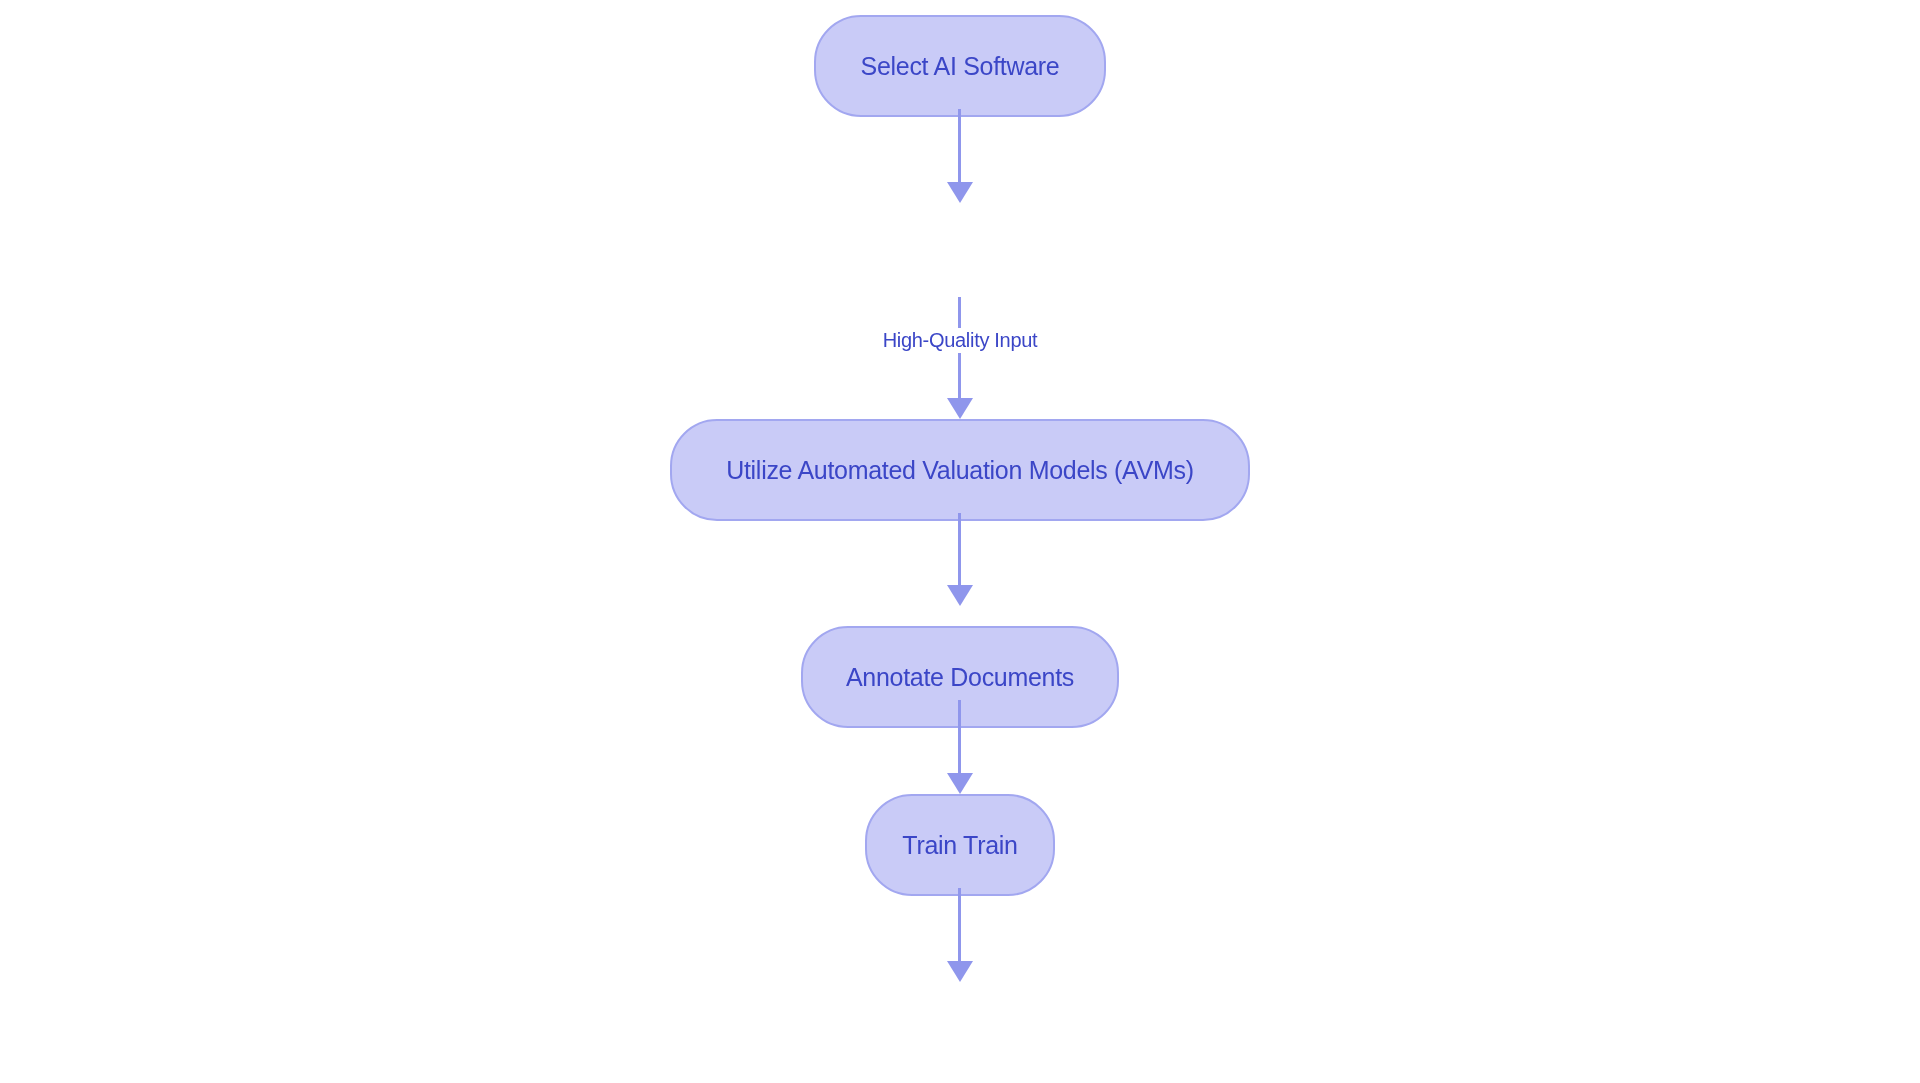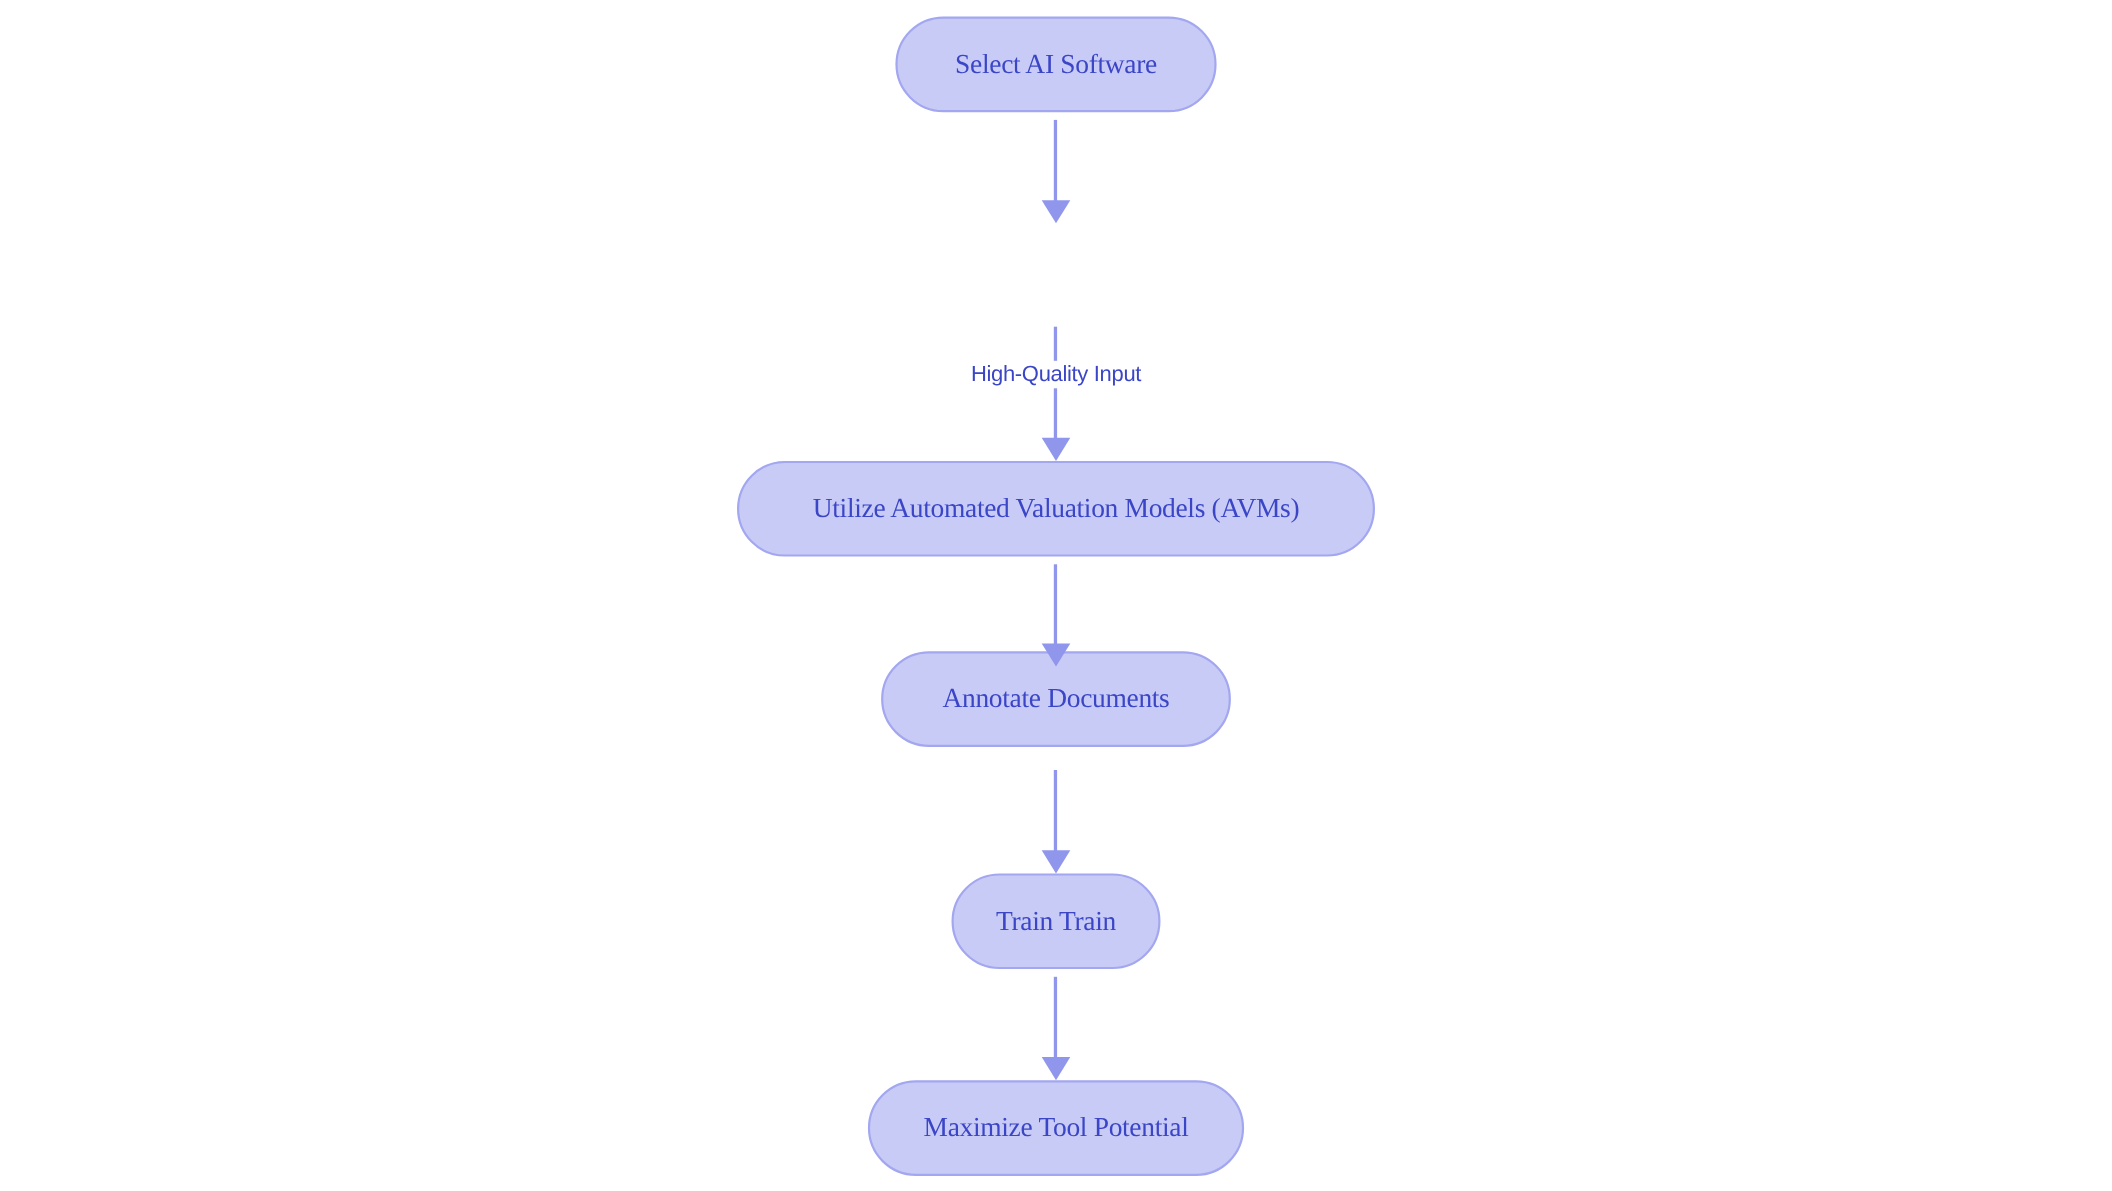--- a/index.html
+++ b/index.html
@@ -19,37 +19,36 @@
   }
   .canvas {
     position: relative;
     width: 1920px; height: 1083px;
     background: var(--background);
   }
   .node {
     position: absolute;
     left: 50%;
     transform: translateX(-50%);
-    height: 87px;
+    height: 102px;
     border-radius: 47px;
     background: var(--node-fill);
     border: 2px solid var(--node-border);
     display: flex;
     align-items: center;
     justify-content: center;
     color: var(--node-text);
     font-size: 25px;
     letter-spacing: -0.3px;
     white-space: nowrap;
-    font-family: Liberation Serif, serif;
   }
   .n1 { top: 15px;  width: 292px; }
   .n2 { top: 203px; width: 304px; }
   .n3 { top: 419px; width: 580px; }
-  .n4 { top: 592px; width: 318px; justify-content: center; }
+  .n4 { top: 626px; width: 318px; justify-content: center; }
   .n5 { top: 794px; width: 190px; }
   .n6 { top: 982px; width: 342px; }
 
   .edge-line {
     position: absolute;
     left: 958px;
     width: 3px;
     background: var(--arrow);
   }
   .e1 { top: 109px; height: 74px; }
@@ -96,23 +95,20 @@
   </div>
   <div class="node n3">
     <span>Utilize Automated Valuation Models (AVMs)</span>
   </div>
   <div class="node n4">
     <span>Annotate Documents</span>
   </div>
   <div class="node n5">
     <span>Train Train</span>
   </div>
-  <div class="node n6">
-    <span>Maximize Tool Potential</span>
-  </div>
 
   <div class="edge-line e1"></div>
   <div class="edge-line e2"></div>
   <div class="edge-line e3"></div>
   <div class="edge-line e4"></div>
   <div class="edge-line e5"></div>
 
   <div class="arrowhead a1"></div>
   <div class="arrowhead a2"></div>
   <div class="arrowhead a3"></div>

